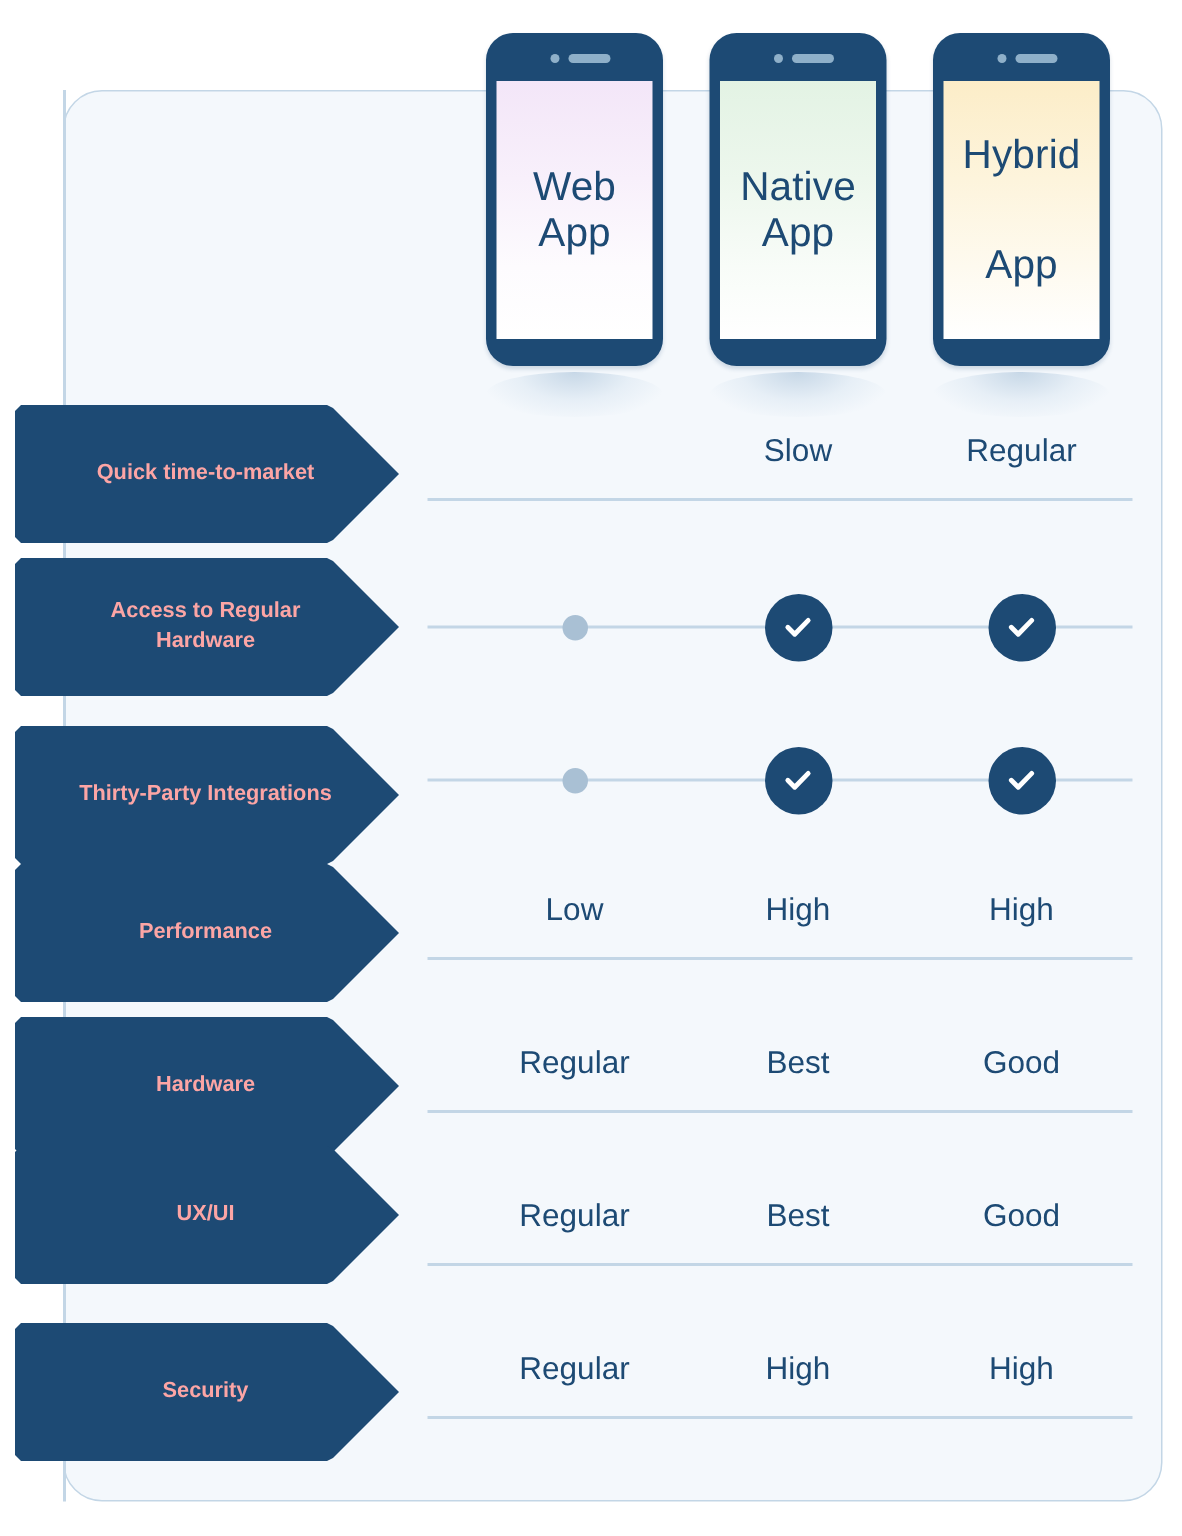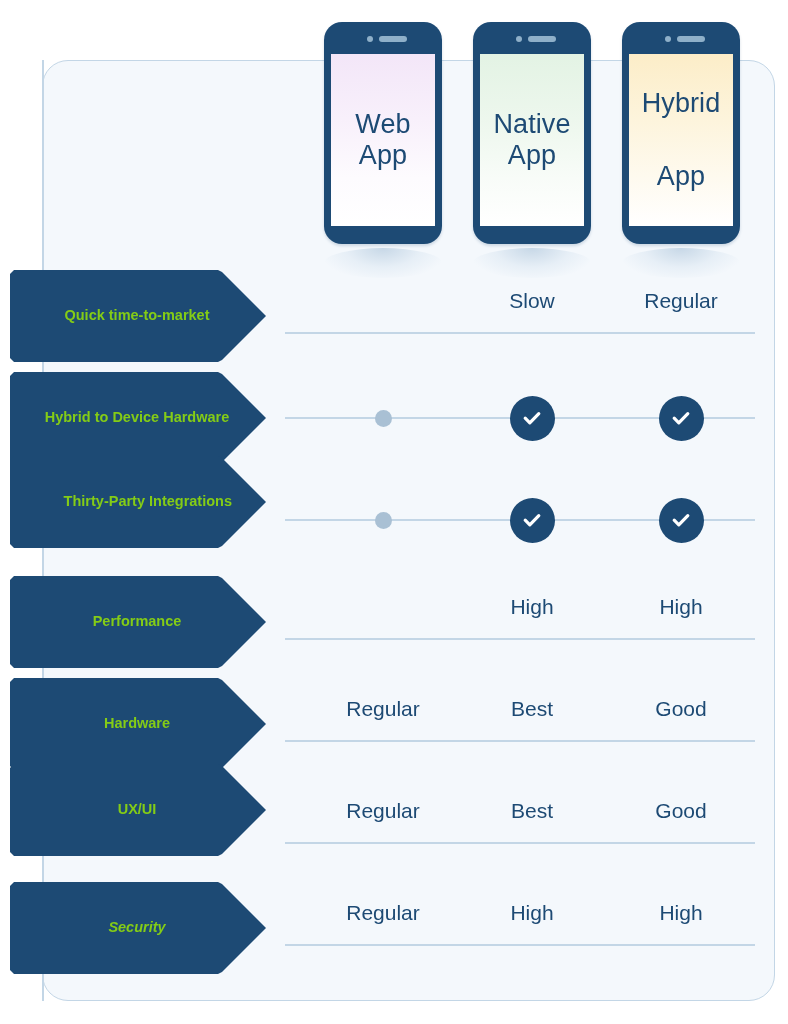--- a/index.html
+++ b/index.html
@@ -76,21 +76,21 @@
   .sh-native    { left:473px; }
   .ph-hybrid    { left:622px; }
   .ph-hybrid .screen   { background:linear-gradient(180deg,#fcedc8 0%,#fdf4dc 38%,#fefaef 72%,#ffffff 100%);gap:42px; }
   .sh-hybrid    { left:622px; }
 
   
   .arrow {
     position:absolute;
     left:10px;
     width:256px; height:92px;
-    color:#84cc16;
+    color:#fca5a5;
     font-size:14.5px;
     font-weight:bold;
     display:flex; align-items:center; justify-content:center;
     text-align:center;
     line-height:1.35;
     padding:0 34px 0 32px;
     background:#1d4a74;
     -webkit-clip-path:polygon(0 4px, 4px 0, 208px 0, 212px 2px, 256px 46px, 212px 90px, 208px 92px, 4px 92px, 0 88px);
     clip-path:polygon(0 4px, 4px 0, 208px 0, 212px 2px, 256px 46px, 212px 90px, 208px 92px, 4px 92px, 0 88px);
   }
@@ -185,35 +185,35 @@
           <span>Hybrid</span>
           <span>App</span>
         </div>
       </div>
     </div>
   <div id="arrows">
       <div class="arrow" style="top: 270px;">
         <span class="lbl">Quick time-to-market</span>
       </div>
       <div class="arrow" style="top: 372px;">
-        <span class="lbl">Hybrid to Device Hardware</span>
-      </div>
-      <div class="arrow" style="top: 456px; justify-content: flex-end;">
+        <span class="lbl">Access to Regular Hardware</span>
+      </div>
+      <div class="arrow" style="top: 484px;">
         <span class="lbl">Thirty-Party Integrations</span>
       </div>
       <div class="arrow" style="top: 576px; text-align: right;">
         <span class="lbl">Performance</span>
       </div>
       <div class="arrow" style="top: 678px;">
         <span class="lbl">Hardware</span>
       </div>
       <div class="arrow" style="top: 764px;">
         <span class="lbl">UX/UI</span>
       </div>
-      <div class="arrow" style="top: 882px; font-style: italic;">
+      <div class="arrow" style="top: 882px;">
         <span class="lbl">Security</span>
       </div>
     </div>
   <div id="rows">
       <div class="vrow" style="top: 270px;">
         <div class="vcell c1">Slow</div>
         <div class="vcell c2">Regular</div>
         <div class="vdivider"></div>
       </div>
       <div class="iconrow" style="top: 372px;">
@@ -250,20 +250,21 @@
         </div>
         <div class="ic c2">
           <div class="check-yes">
             <svg width="26" height="26" viewBox="0 0 26 26" aria-hidden="true">
               <path d="M6.2 13.2 L10.8 17.8 L19.8 8.6" fill="none" stroke="#ffffff" stroke-width="3.2" stroke-linecap="round" stroke-linejoin="round"></path>
             </svg>
           </div>
         </div>
       </div>
       <div class="vrow" style="top: 576px;">
+        <div class="vcell c0">Low</div>
         <div class="vcell c1">High</div>
         <div class="vcell c2">High</div>
         <div class="vdivider"></div>
       </div>
       <div class="vrow" style="top: 678px;">
         <div class="vcell c0">Regular</div>
         <div class="vcell c1">Best</div>
         <div class="vcell c2">Good</div>
         <div class="vdivider"></div>
       </div>

